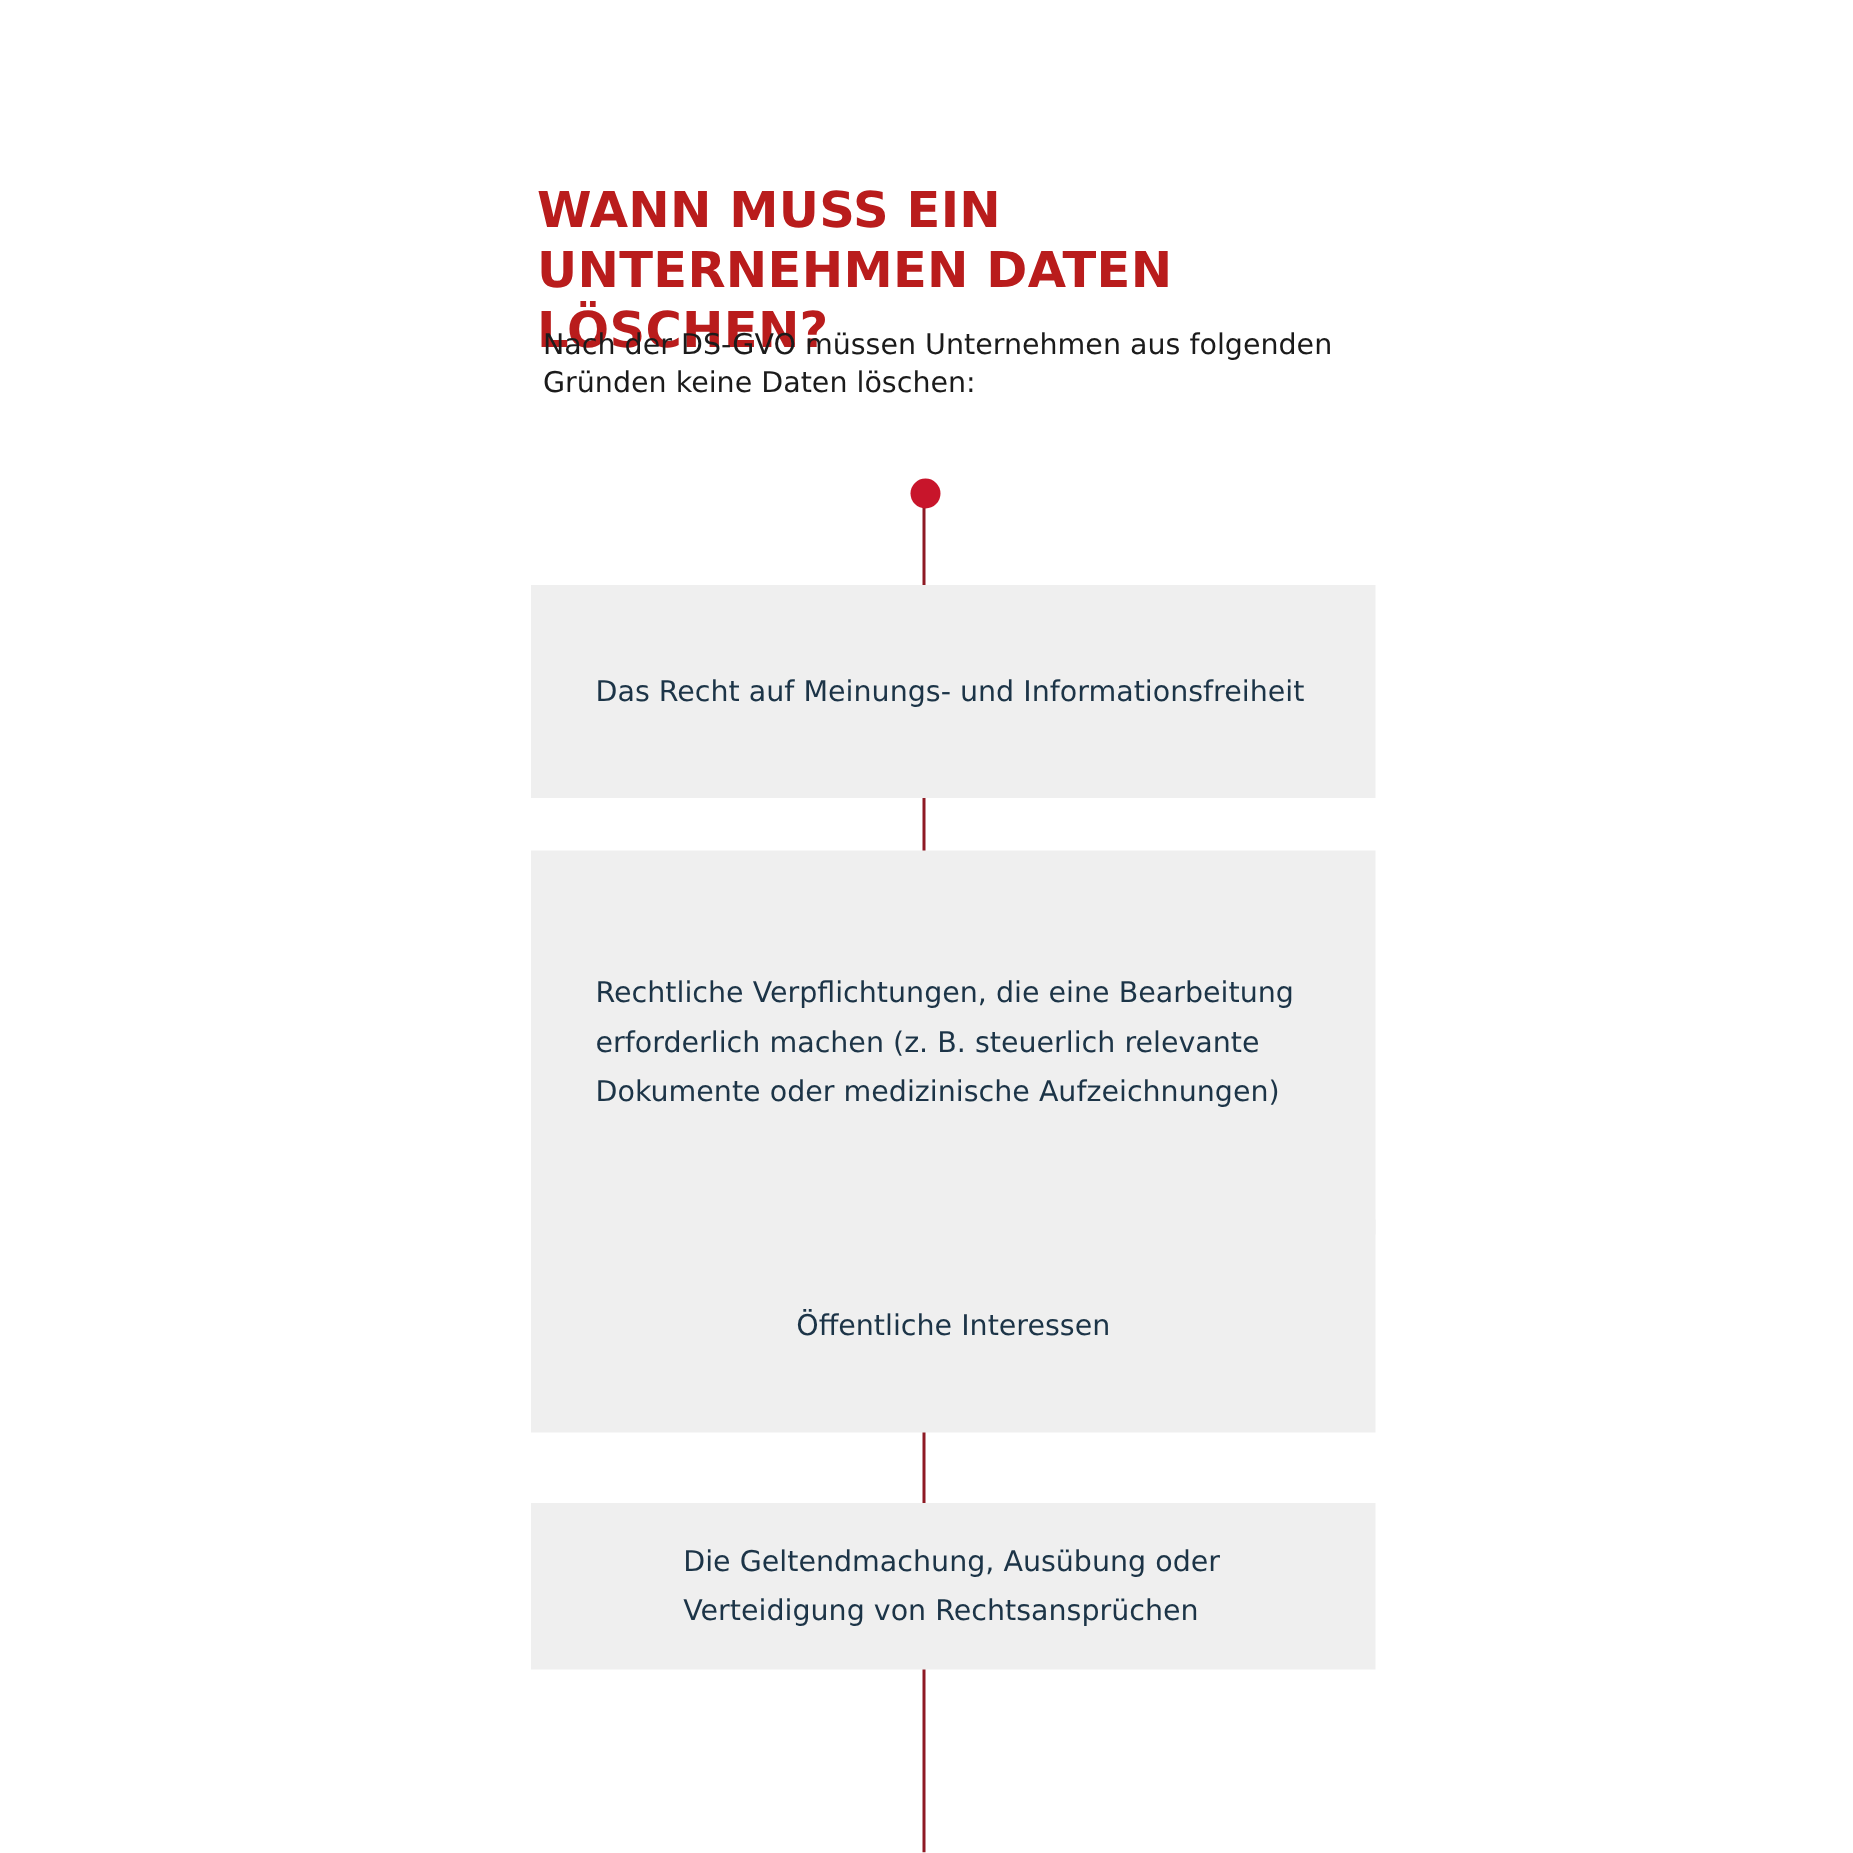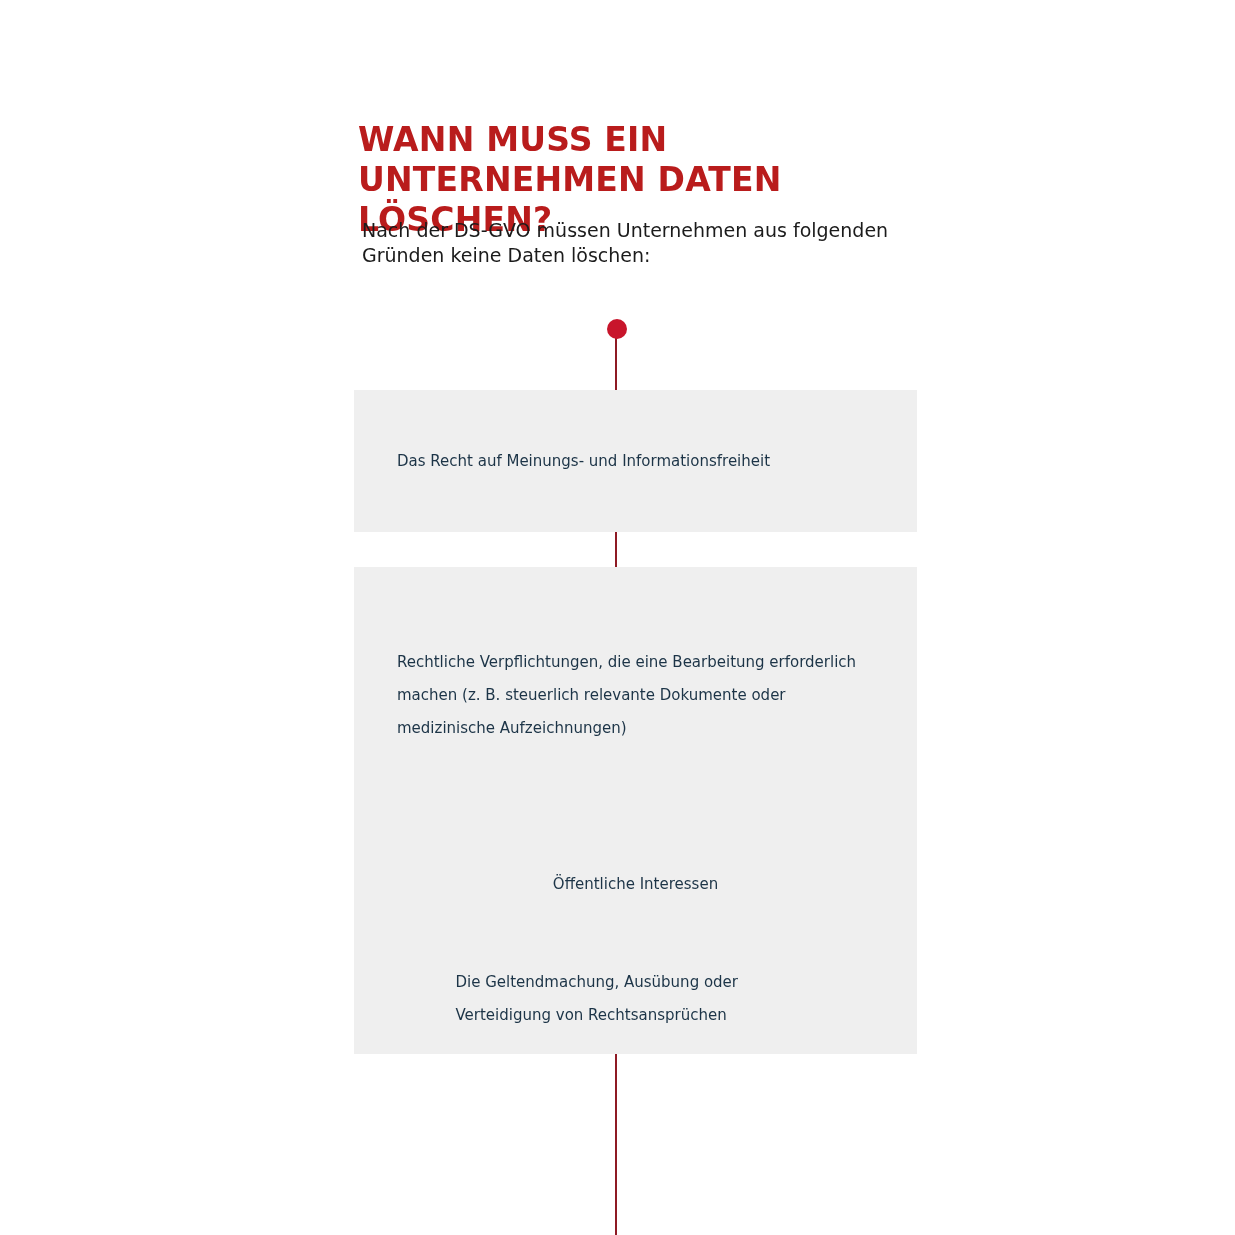--- a/index.html
+++ b/index.html
@@ -2,21 +2,21 @@
 <html><head>
 <meta charset="utf-8">
 <style>
   html, body { margin:0; padding:0; background:#ffffff; }
   body { width:1235px; height:1235px; position:relative; overflow:hidden; font-family:"Liberation Sans", sans-serif; }
   .title { position:absolute; left:358px; top:120px; width:600px; margin:0; font-family:"DejaVu Sans", sans-serif; font-weight:bold; font-size:33px; line-height:40px; color:#b91c1c; letter-spacing:0.2px; }
   .subtitle { position:absolute; left:358px; top:214px; width:560px; margin:4px; font-family:"DejaVu Sans", sans-serif; font-size:19px; line-height:25px; color:#1b1b1b; }
   .line { position:absolute; left:615px; width:2px; background:#8e1a24; }
   .dot { position:absolute; left:607px; top:319px; width:20px; height:20px; border-radius:50%; background:#c8152b; }
   .box { position:absolute; left:354px; width:563px; background:#efefef; display:flex; align-items:center; box-sizing:border-box; }
-  .box-text { font-family:"DejaVu Sans", sans-serif; font-size:15px; line-height:33px; color:#1c3447; }
+  .box-text { font-family:"DejaVu Sans", sans-serif; font-size:19px; line-height:33px; color:#1c3447; }
   .box.left { padding-left:43px; padding-right:40px; }
   .box.center { justify-content:center; text-align:left; }
 </style>
 </head>
 <body>
 
 <h1 class="title">WANN MUSS EIN UNTERNEHMEN DATEN LÖSCHEN?</h1>
 <p class="subtitle">Nach der DS-GVO müssen Unternehmen aus folgenden Gründen keine Daten löschen:</p>
 
 <div class="line" style="top:329px; height:906px;"></div>
@@ -27,15 +27,15 @@
 </div>
 
 <div class="box left" style="top:567px; height:256px;">
   <span class="box-text" style="max-width:480px;">Rechtliche Verpflichtungen, die eine Bearbeitung erforderlich machen (z. B. steuerlich relevante Dokumente oder medizinische Aufzeichnungen)</span>
 </div>
 
 <div class="box center" style="top:813px; height:142px;">
   <span class="box-text">Öffentliche Interessen</span>
 </div>
 
-<div class="box center" style="top:943px; height:111px;">
+<div class="box center" style="top:1002px; height:111px;">
   <span class="box-text" style="max-width:360px;">Die Geltendmachung, Ausübung oder Verteidigung von Rechtsansprüchen</span>
 </div>
 
 </body></html>

